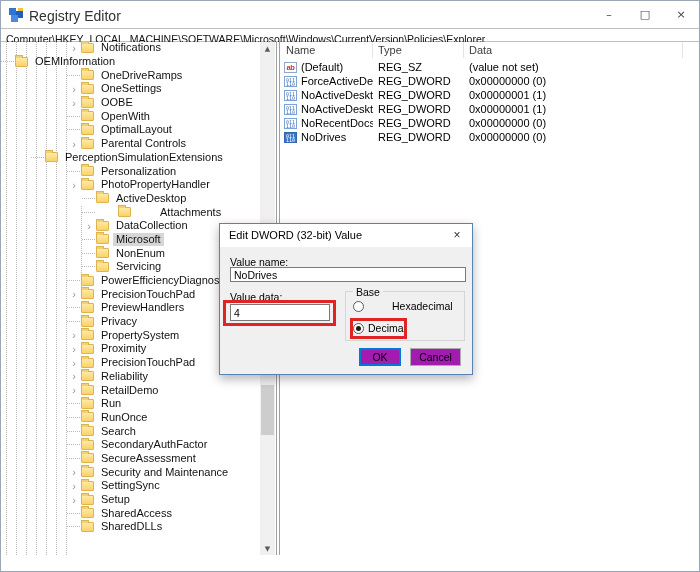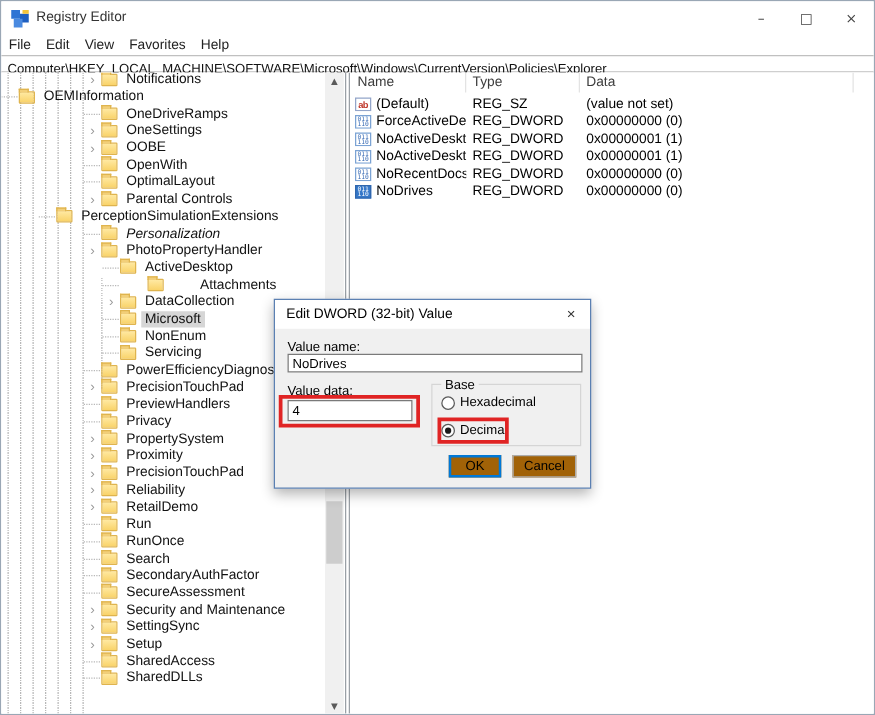--- a/index.html
+++ b/index.html
@@ -10,21 +10,21 @@
     border: 1px solid #9aa7b5; background: #fff; overflow: hidden;
   }
   
   .titlebar { position:relative; height:27px; background:#fff; }
   .app-icon { position:absolute; left:8px; top:7px; width:14px; height:14px; }
   .app-icon .c { position:absolute; width:7px; height:7px; }
   .app-icon .c1 { left:0; top:0; background:#2e75d4; }
   .app-icon .c2 { left:7px; top:3px; background:#1e5fc0; }
   .app-icon .c3 { left:2px; top:7px; background:#4a8ae0; }
   .app-icon .c4 { left:9px; top:0; width:5px; height:3px; background:#f3c43a; }
-  .title-text { position:absolute; left:28px; top:7px; font-size:11px; color:#333; }
+  .title-text { position:absolute; left:28px; top:7px; font-size:14px; color:#333; }
   .win-btns { position:absolute; right:0; top:0; height:27px; display:flex; }
   .win-btn { width:36px; height:27px; display:flex; align-items:center; justify-content:center;
              font-size:11px; color:#444; font-family:"DejaVu Sans", sans-serif; }
   
   .menubar { height:16px; display:flex; align-items:center; padding-left:6px; background:#fff; }
   .menu-item { font-size:11px; color:#222; padding:0 6px; line-height:16px; }
   .menu-item:first-child { padding-left:0; }
   
   .addressbar { height:14px; border-top:1px solid #c0c0c0; border-bottom:1px solid #c0c0c0; background:#fff; }
   .addressbar input { width:100%; height:12px; border:0; outline:0; font-family:inherit;
@@ -86,21 +86,21 @@
   .dlg-input { position:absolute; background:#fff; border:1px solid #7a7a7a; font-size:10.5px;
                color:#000; padding-left:3px; display:flex; align-items:center; }
   .groupbox { position:absolute; left:125px; top:67px; width:120px; height:50px; border:1px solid #d5d5d5; }
   .group-label { position:absolute; left:133px; top:62px; font-size:10.5px; background:#f0f0f0; padding:0 3px; }
   .radio-row { position:absolute; display:flex; align-items:center; }
   .radio { width:11px; height:11px; border:1px solid #5a5a5a; border-radius:50%; background:#fff;
            margin-right:4px; position:relative; flex:0 0 11px; }
   .radio.checked::after { content:""; position:absolute; left:2px; top:2px; width:5px; height:5px;
                           border-radius:50%; background:#1a1a1a; }
   .radio-label { font-size:10.5px; color:#000; }
-  .dlg-btn { position:absolute; height:18px; background:#a16207; font-size:10.5px; display:flex;
+  .dlg-btn { position:absolute; height:18px; background:#a21caf; font-size:10.5px; display:flex;
              align-items:center; justify-content:center; color:#000; }
   .btn-ok { left:139px; top:124px; width:42px; border:2px solid #0078d7; }
   .btn-cancel { left:190px; top:124px; width:51px; border:1px solid #acacac; }
   .annotation { position:absolute; border:3px solid #e02424; z-index:12; }
   .ann-valuedata { left:3px; top:76px; width:113px; height:26px; }
   .ann-decimal { left:130px; top:94px; width:57px; height:21px; }
 </style>
 </head>
 <body>
 
@@ -114,27 +114,20 @@
         <i class="c c4"></i>
     </span>
     <span class="title-text">Registry Editor</span>
     <span class="win-btns">
       <span class="win-btn">–</span>
       <span class="win-btn">□</span>
       <span class="win-btn">×</span>
     </span>
   </div>
 
-  <div class="menubar">
-    <span class="menu-item">File</span>
-    <span class="menu-item">Edit</span>
-    <span class="menu-item">View</span>
-    <span class="menu-item">Favorites</span>
-    <span class="menu-item">Help</span>
-  </div>
 
   <div class="addressbar">
     <input type="text" readonly="" value="Computer\HKEY_LOCAL_MACHINE\SOFTWARE\Microsoft\Windows\CurrentVersion\Policies\Explorer" style="">
   </div>
 
   <div class="main">
 
     <div class="tree-pane">
       <div id="guides">
           <div class="guide" style="left: 5px;"></div>
@@ -185,21 +178,21 @@
           <div class="tree-row" style="padding-left: 66px;">
             <span class="expander">›</span>
             <span class="folder"></span>
             <span class="tree-label">Parental Controls</span>
           </div>
           <div class="tree-row" style="padding-left: 30px;">
             <span class="hconn"></span>
             <span class="folder"></span>
             <span class="tree-label">PerceptionSimulationExtensions</span>
           </div>
-          <div class="tree-row" style="padding-left: 66px; font-style: italic;">
+          <div class="tree-row" style="padding-left: 66px;">
             <span class="hconn"></span>
             <span class="folder"></span>
             <span class="tree-label">Personalization</span>
           </div>
           <div class="tree-row" style="padding-left: 66px;">
             <span class="expander">›</span>
             <span class="folder"></span>
             <span class="tree-label">PhotoPropertyHandler</span>
           </div>
           <div class="tree-row" style="padding-left: 81px;">
@@ -421,21 +414,21 @@
       <span class="dlg-label" style="left:10px; top:32px;">Value name:</span>
       <div class="dlg-input" style="left:10px; top:43px; width:236px; height:15px;">NoDrives</div>
 
       <span class="dlg-label" style="left:10px; top:67px;">Value data:</span>
       <div class="annotation ann-valuedata"></div>
       <div class="dlg-input" style="left:10px; top:80px; width:100px; height:17px;">4</div>
 
       <div class="groupbox"></div>
       <span class="group-label">Base</span>
 
-      <div class="radio-row" style="left:133px; top:76px;">
+      <div class="radio-row" style="left:133px; top:76px;gap:24px;">
         <span class="radio"></span>
         <span class="radio-label">Hexadecimal</span>
       </div>
 
       <div class="annotation ann-decimal"></div>
       <div class="radio-row" style="left:133px; top:98px;">
         <span class="radio checked"></span>
         <span class="radio-label">Decimal</span>
       </div>
 

